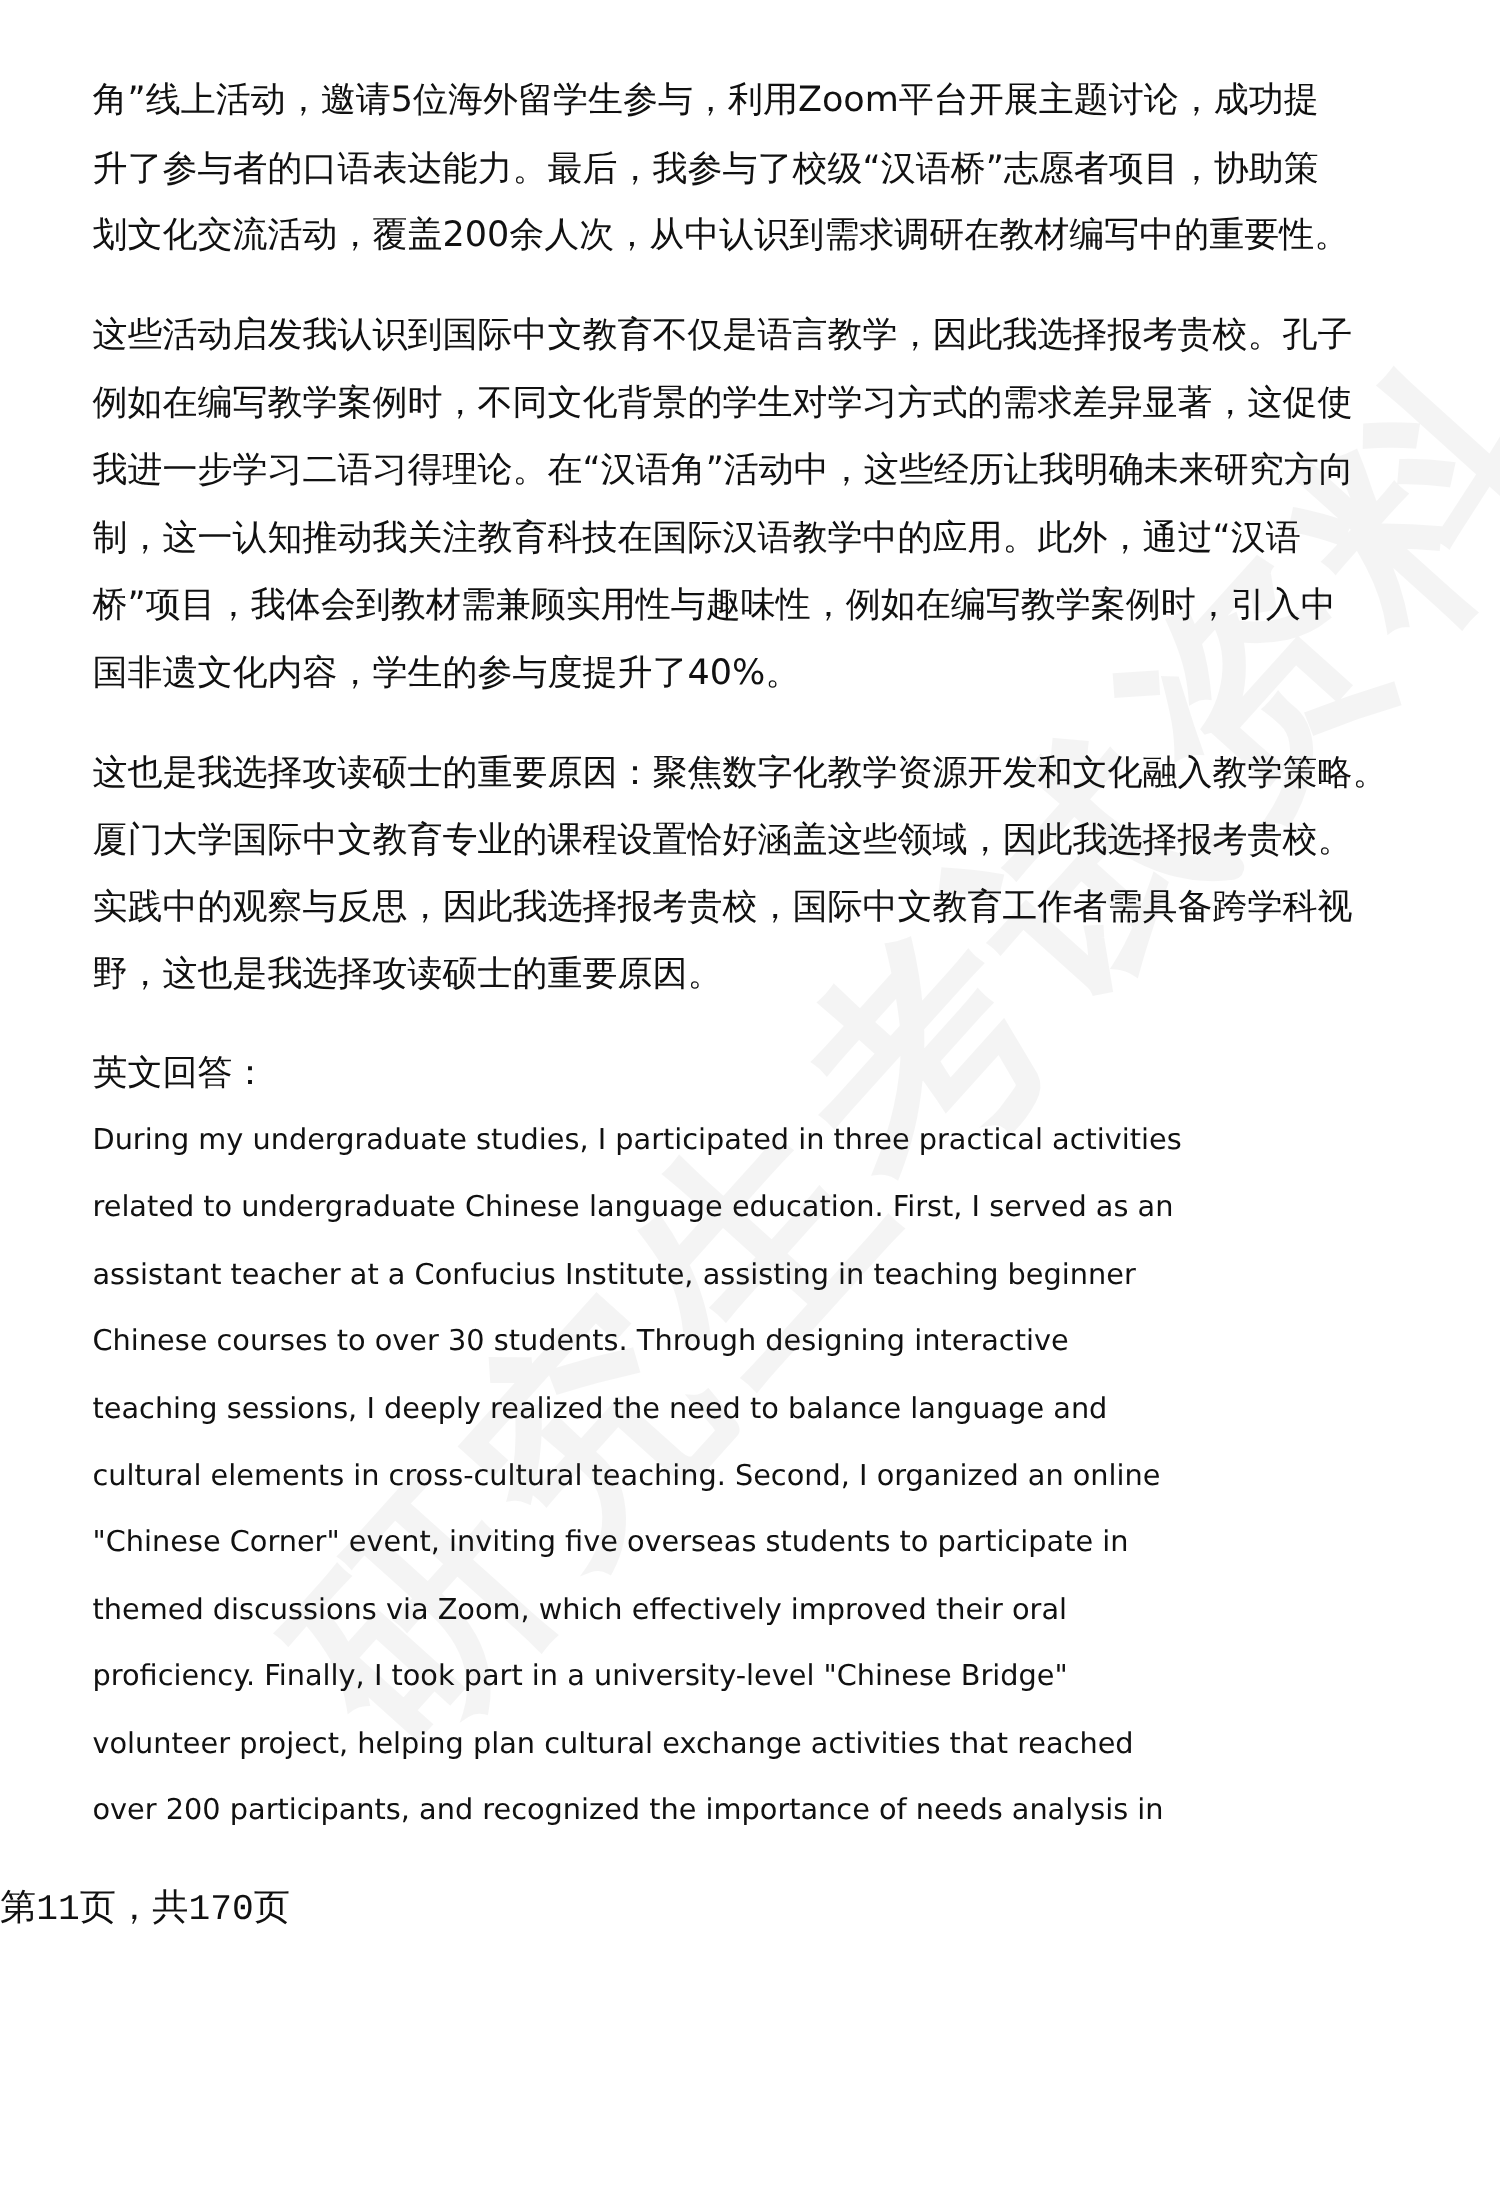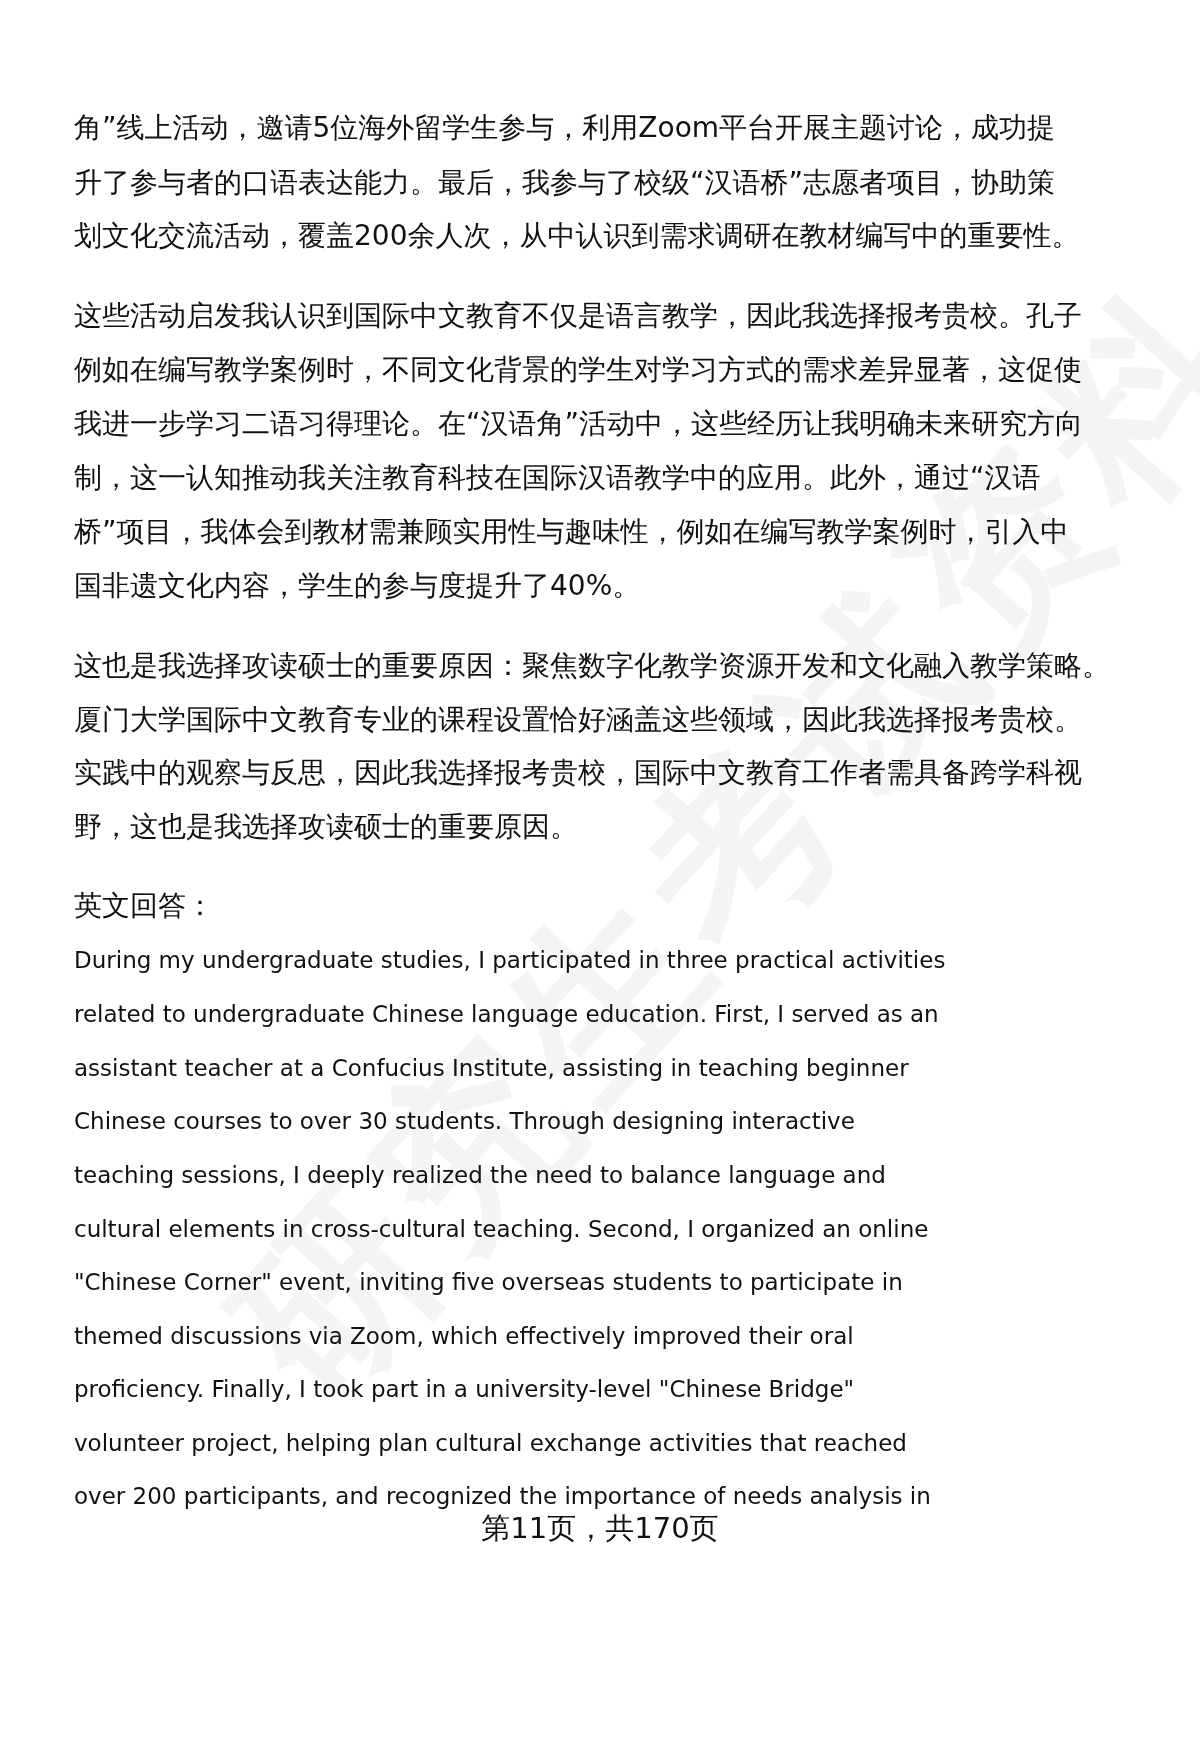--- a/index.html
+++ b/index.html
@@ -2,24 +2,24 @@
 <html><head>
 <meta charset="utf-8">
 <style>
   html, body { margin: 0; padding: 0; background: #ffffff; }
   body { width: 1200px; height: 1755px; position: relative; overflow: hidden;
          font-family: "DejaVu Sans", "Liberation Sans", sans-serif; color: #111; }
   .watermark { position: absolute; left: 180px; top: 560px; font-size: 190px; font-weight: bold;
                color: rgba(0,0,0,0.045); transform: rotate(-48deg); transform-origin: left top;
                white-space: nowrap; pointer-events: none; letter-spacing: 10px; z-index: 0;
                top: 1280px; }
-  .line { position: absolute; left: 74px; font-size: 28px; white-space: nowrap; line-height: 40px; z-index: 1; margin-top: 48px; }
+  .line { position: absolute; left: 74px; font-size: 28px; white-space: nowrap; line-height: 40px; z-index: 1; }
   .line.en { font-size: 23px; }
-  .footer { position: absolute; left: 0; width: 1200px; text-align: center; top: 1508px;
-            font-size: 29px; line-height: 40px; z-index: 1; }
+  .footer { position: absolute; left: 0; width: 1200px; text-align: left; top: 1508px;
+            font-size: 29px; line-height: 40px; z-index: 1; font-family: Liberation Mono, monospace; }
 </style>
 </head>
 <body>
 
 <div class="watermark">研究生考试资料</div>
 
 <div>
 
   <div>
     <div class="line" style="top:60px">角”线上活动，邀请5位海外留学生参与，利用Zoom平台开展主题讨论，成功提</div>

